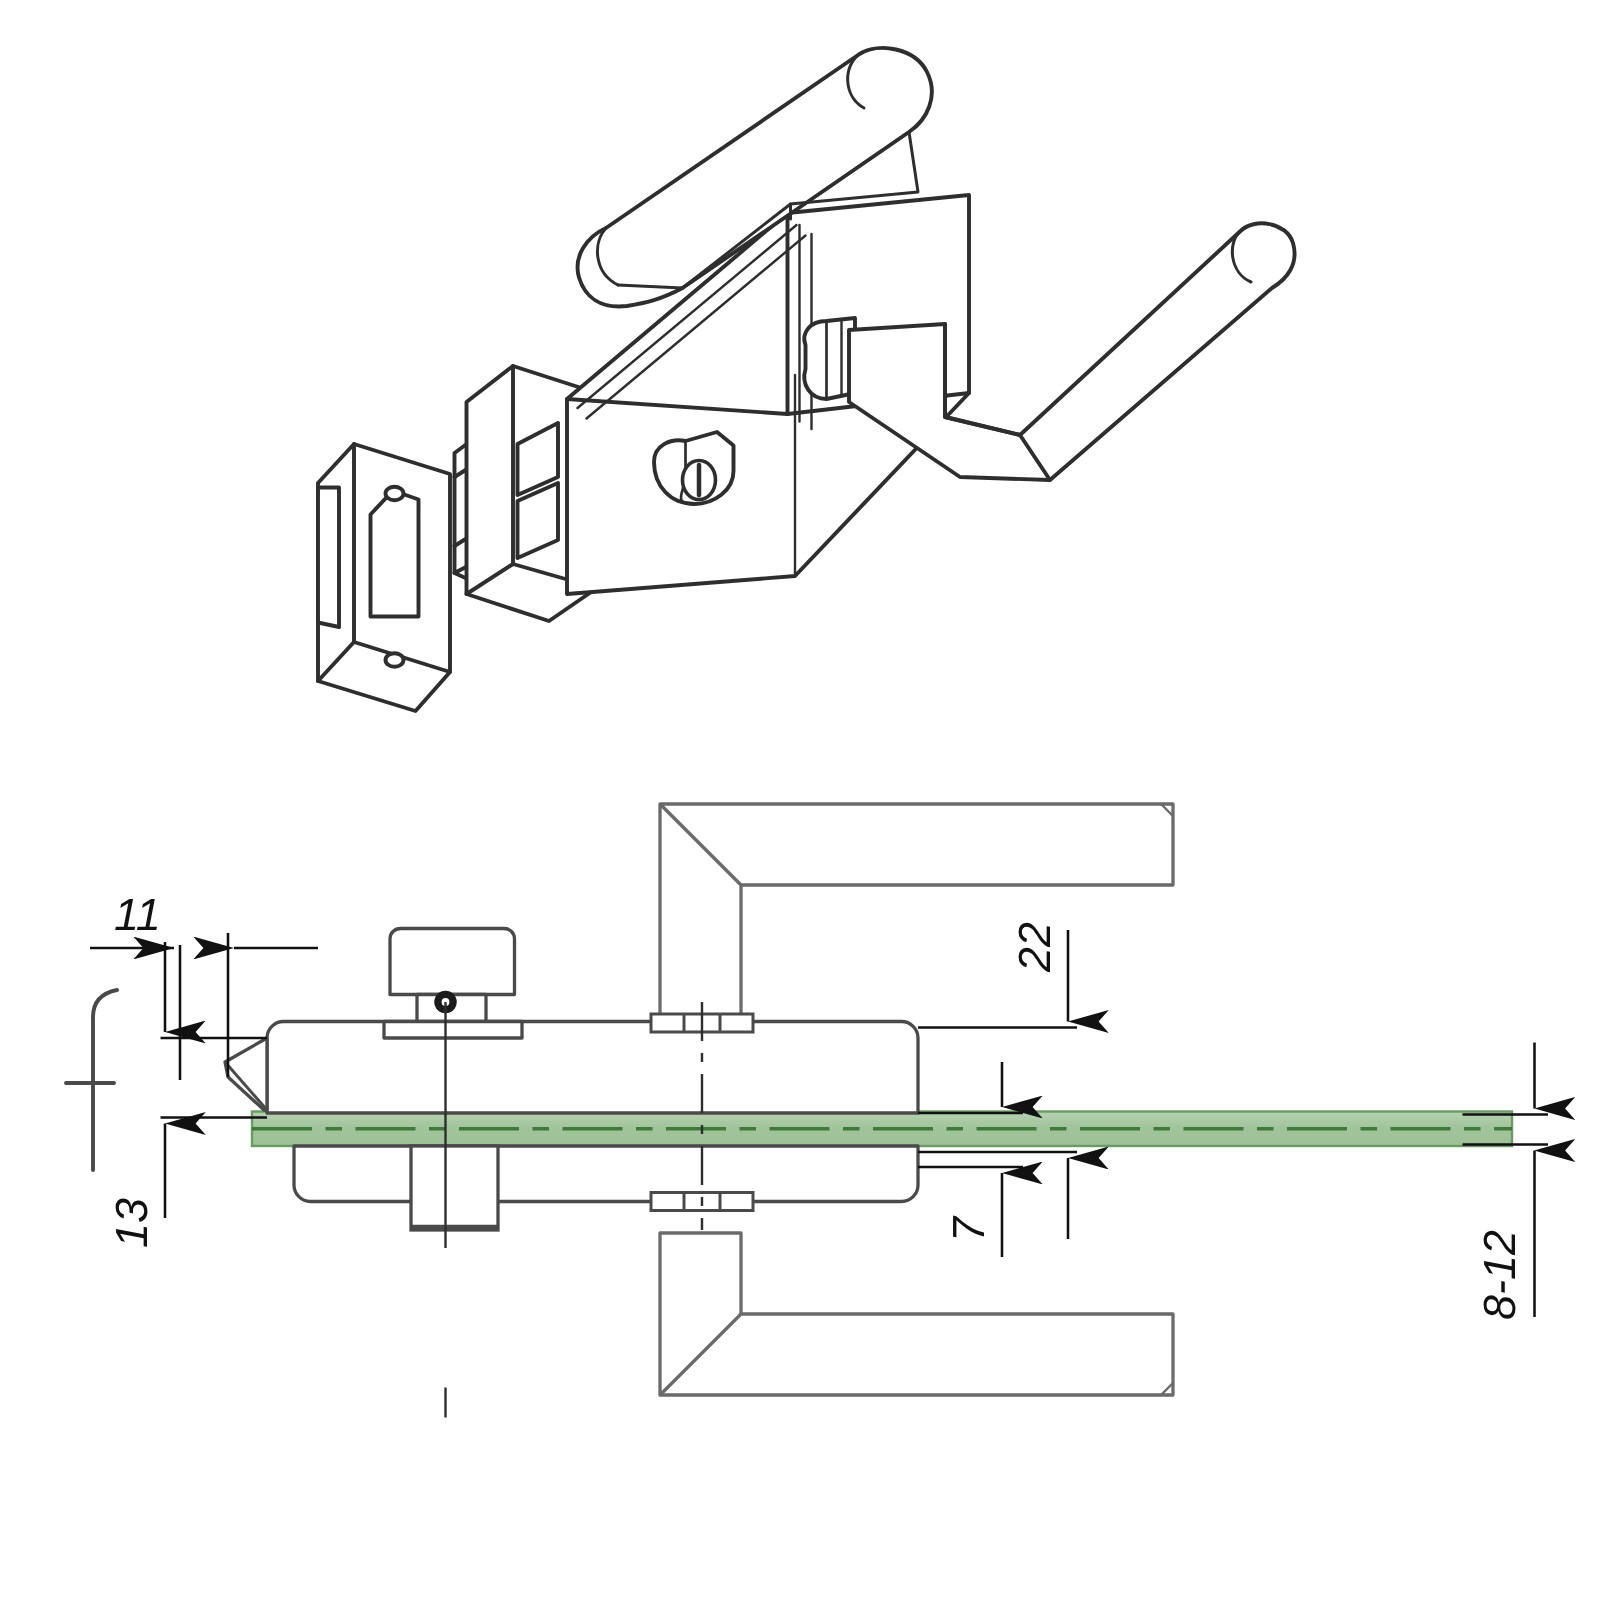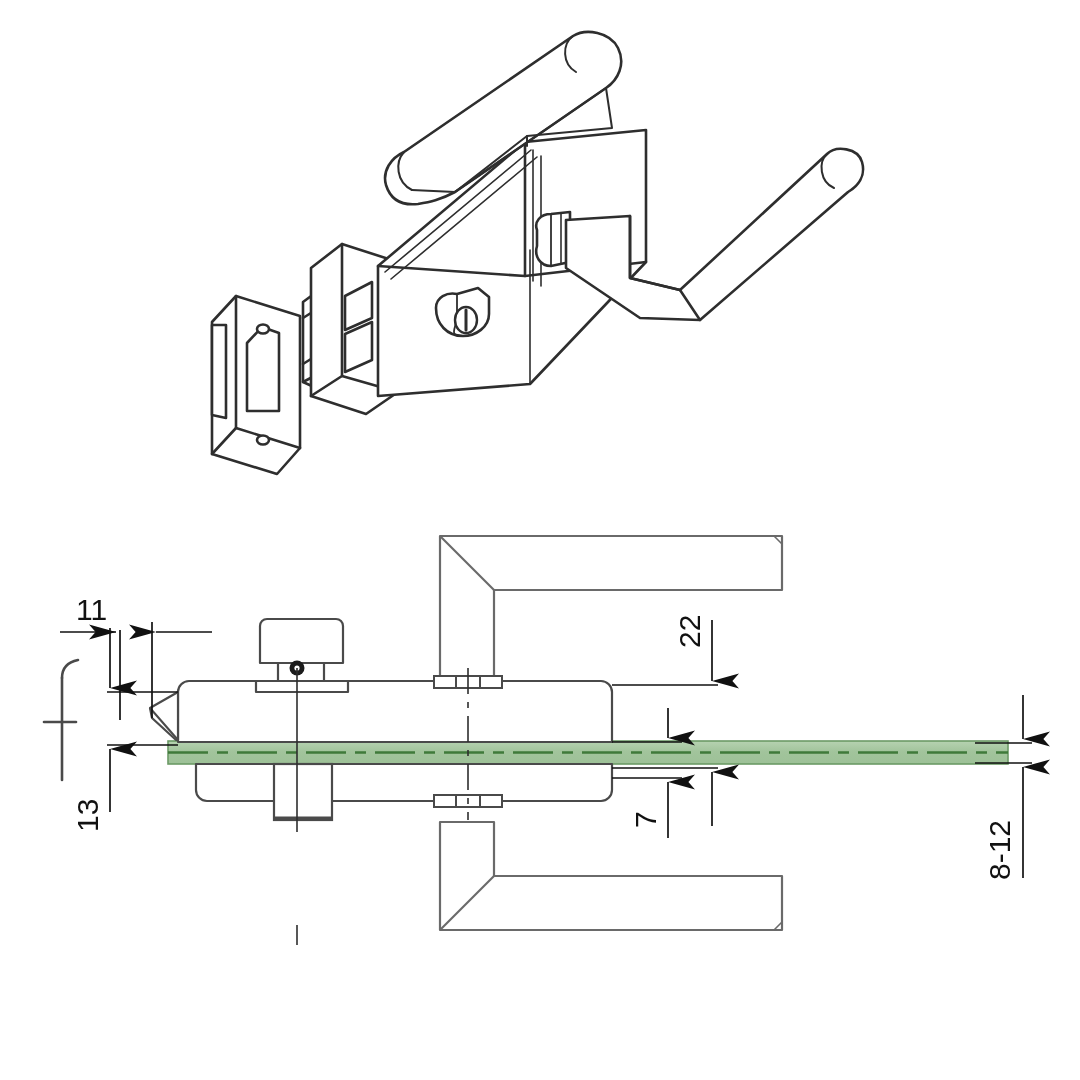--- a/index.html
+++ b/index.html
@@ -1,18 +1,18 @@
 <!DOCTYPE html>
 <html><head>
 <meta charset="utf-8">
 <style>
   html,body{margin:0;padding:0;background:#ffffff;}
   body{width:1080px;height:1080px;overflow:hidden;
        font-family:"Liberation Sans", sans-serif;}
-  #sheet{position:relative;width:944px;height:1080px;background:#5eead4;}
+  #sheet{position:relative;width:944px;height:1080px;background:#5eead4;font-style:italic;}
   svg{display:block;}
   .dimtext{font-family:"Liberation Sans", sans-serif;font-size:30px;fill:#111;}
 </style>
 </head>
 <body>
 
 <div id="sheet">
 
 <svg width="1080" height="1080" viewBox="0 0 1080 1080">
 

